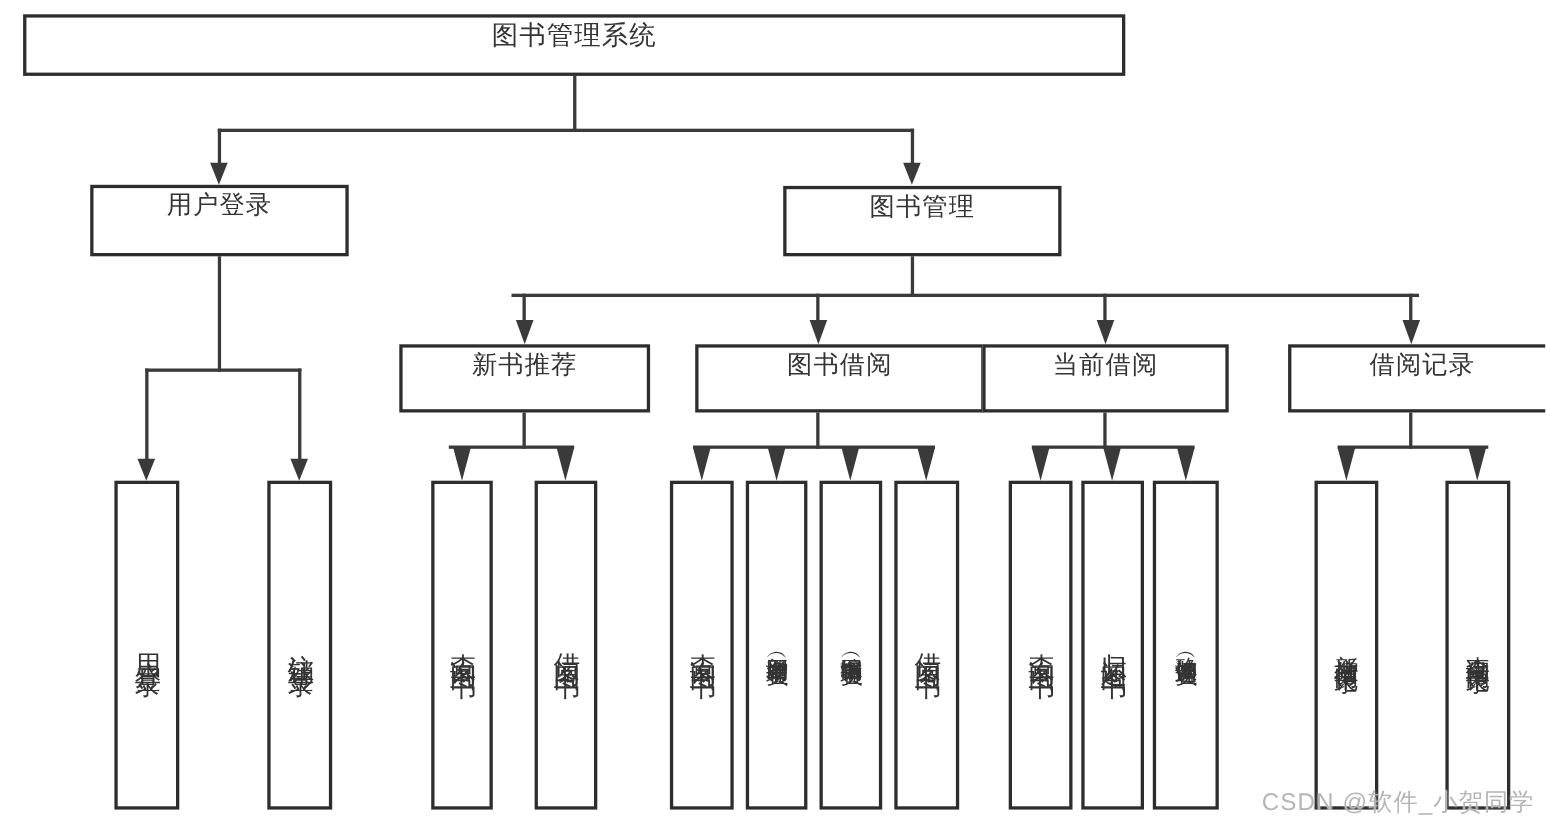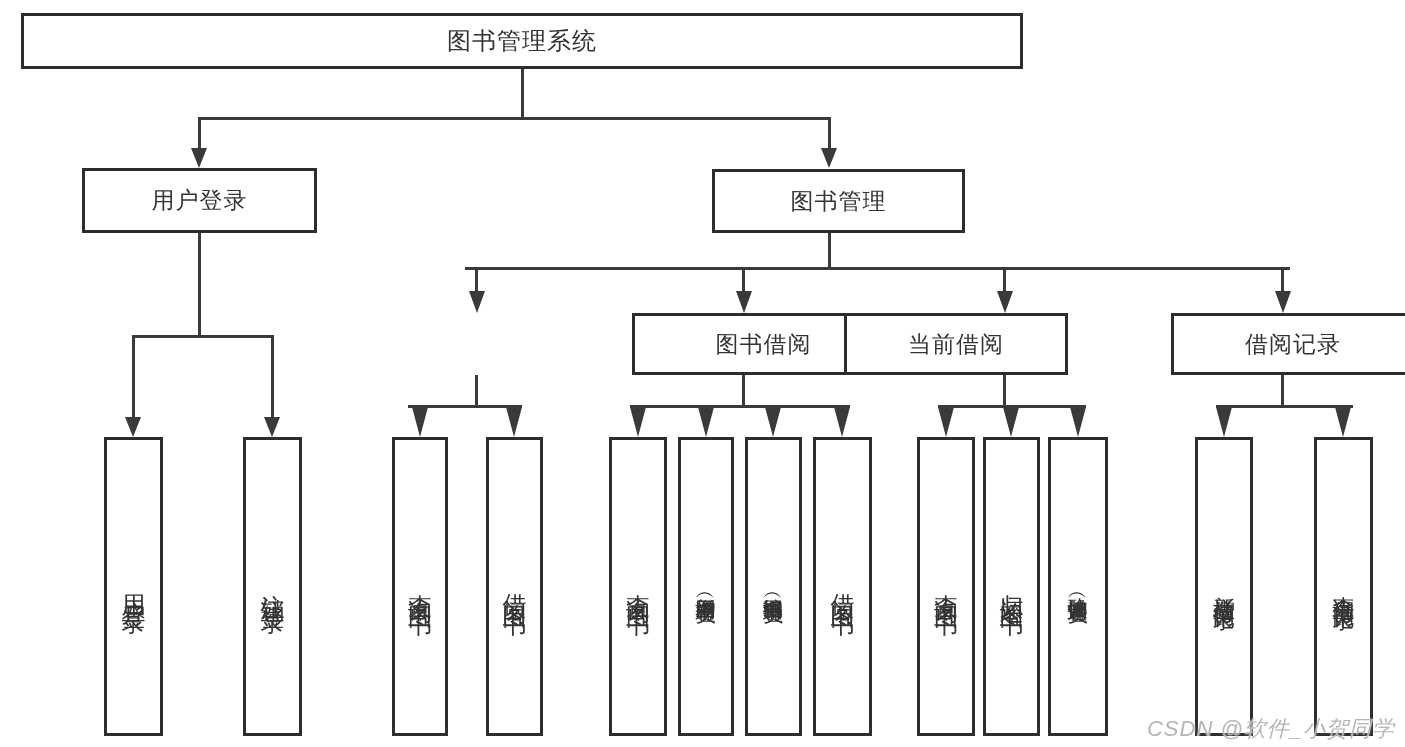--- a/index.html
+++ b/index.html
@@ -11,21 +11,21 @@
   }
   html,body{margin:0;padding:0;background:var(--bg);}
   body{font-family:"Liberation Sans","DejaVu Sans",sans-serif;}
   #stage{
     position:relative;width:1405px;height:747px;background:var(--bg);
     overflow:hidden;
   }
   
   .box{
     position:absolute;box-sizing:border-box;border:3px solid var(--border);
-    background:var(--bg);display:flex;align-items:center;justify-content:center;
+    background:var(--bg);display:flex;align-items:flex-start;justify-content:center;
   }
   .box .lbl{
     color:var(--text);font-size:23px;letter-spacing:1px;white-space:nowrap;
   }
   .box.root .lbl{font-size:24px;}
   
   .vbox{
     position:absolute;box-sizing:border-box;border:3px solid var(--border);
     background:var(--bg);display:flex;align-items:center;justify-content:center;
   }
@@ -39,43 +39,45 @@
   
   .ah{position:absolute;width:0;height:0;border-left:8px solid transparent;border-right:8px solid transparent;}
   .ah20{border-top:20px solid var(--line);}
   .ah22{border-top:22px solid var(--line);}
   .ah30{border-top:30px solid var(--line);}
   
   .watermark{
     position:absolute;right:10px;top:714px;color:var(--watermark);
     font-size:22px;letter-spacing:1px;white-space:nowrap;z-index:5;
     text-shadow:0 0 2px rgba(255,255,255,.9);
-    font-style:italic;
   }
 </style>
 </head>
 <body>
 
 <div id="stage">
 
   <div class="box root" style="left:21px;top:13px;width:1002px;height:56px">
     <span class="lbl">图书管理系统</span>
   </div>
 
   <div class="box" style="left:82px;top:168px;width:235px;height:65px">
     <span class="lbl">用户登录</span>
   </div>
   <div class="box" style="left:712px;top:169px;width:253px;height:64px">
     <span class="lbl">图书管理</span>
   </div>
 
+  <div class="box" style="left:363px;top:313px;width:228px;height:62px">
+    <span class="lbl">新书推荐</span>
+  </div>
   <div class="box" style="left:632px;top:313px;width:263px;height:62px">
     <span class="lbl">图书借阅</span>
   </div>
-  <div class="box" style="left:844px;top:313px;width:224px;height:62px">
+  <div class="box" style="left:893px;top:313px;width:224px;height:62px">
     <span class="lbl">当前借阅</span>
   </div>
   <div class="box" style="left:1171px;top:313px;width:244px;height:62px">
     <span class="lbl">借阅记录</span>
   </div>
 
   <div class="vbox" style="left:104px;top:437px;width:59px;height:299px">
     <span class="vtext">用户登录</span>
   </div>
   <div class="vbox" style="left:243px;top:437px;width:59px;height:299px">

